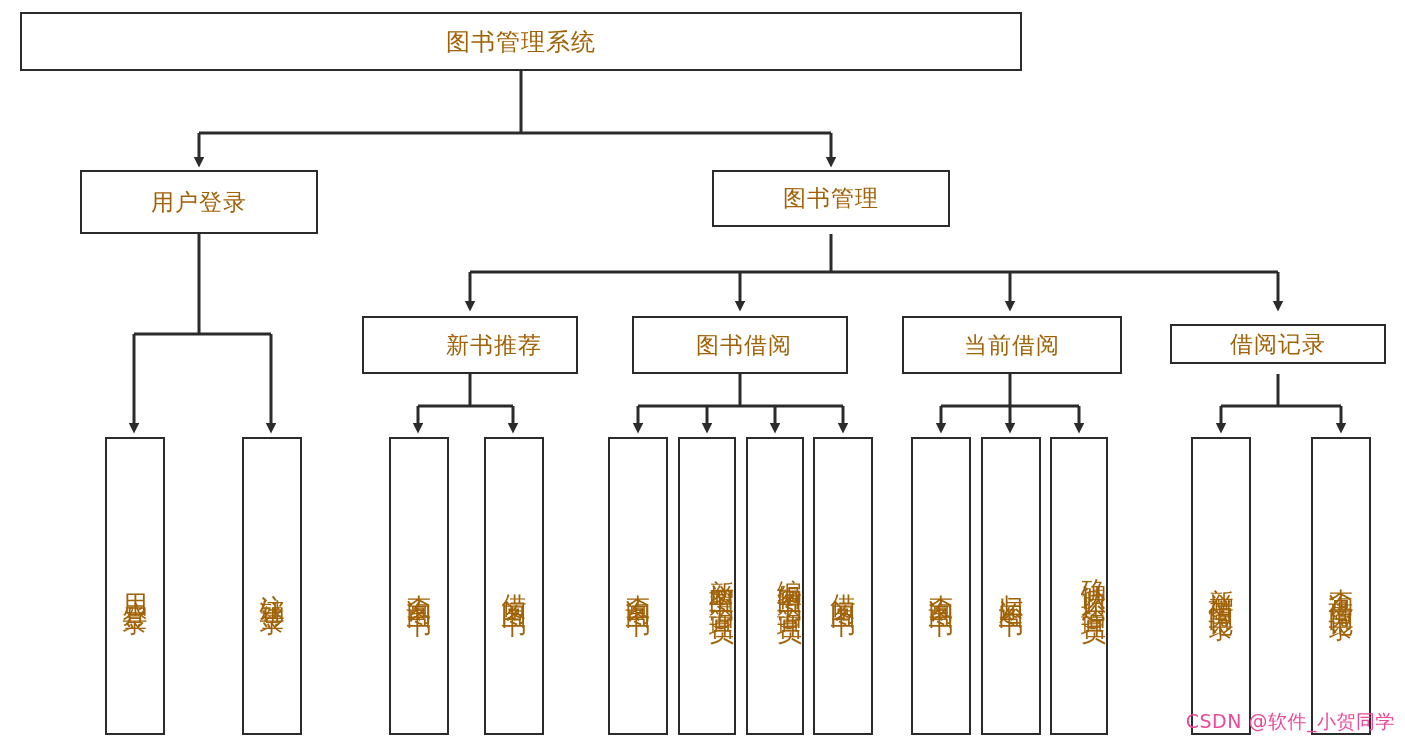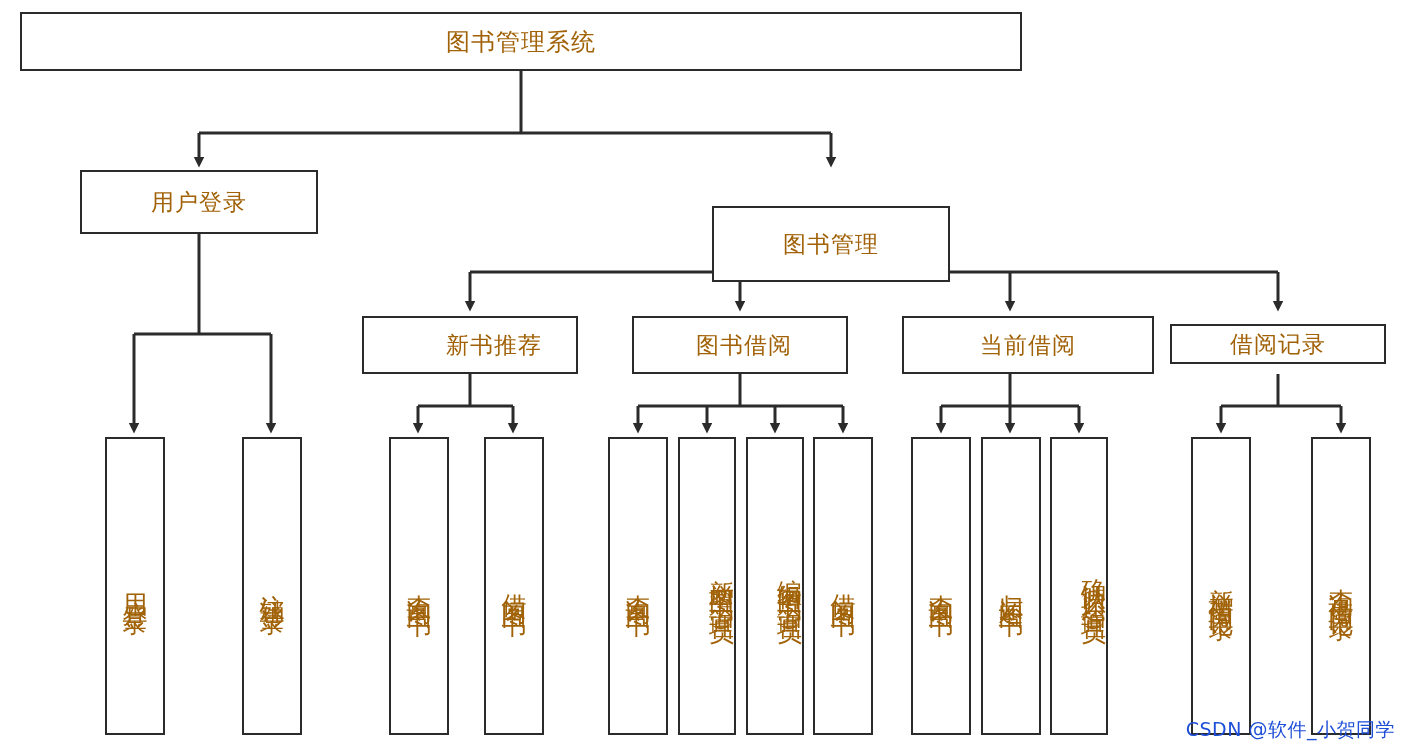--- a/index.html
+++ b/index.html
@@ -35,23 +35,23 @@
     line-height:1;
     padding-top:4px;
     padding-bottom:4px;
     align-items:center;
     justify-content:center;
   }
   .node.vert.top{align-items:flex-start;}
   .watermark{
     position:absolute;
     right:10px;
-    bottom:4px;
+    bottom:12px;
     font-size:19px;
-    color:#1d4ed8;
+    color:#ec4899;
     white-space:nowrap;
     letter-spacing:0.5px;
   }
 </style>
 </head>
 <body>
 
 <div id="canvas">
 
   <svg class="lines" viewBox="0 0 1405 747">
@@ -100,25 +100,25 @@
       <path d="M1278,374 L1278,406"></path>
       <path d="M1221,406 L1341,406"></path>
       <path d="M1221,406 L1221,424" marker-end="url(#arrow)"></path>
       <path d="M1341,406 L1341,424" marker-end="url(#arrow)"></path>
     </g>
   </svg>
 
   <div class="node horiz root" style="left:20px;top:12px;width:1002px;height:59px;">图书管理系统</div>
 
   <div class="node horiz" style="left:80px;top:170px;width:238px;height:64px;">用户登录</div>
-  <div class="node horiz" style="left:712px;top:170px;width:238px;height:76px;margin-top:36px;">图书管理</div>
+  <div class="node horiz" style="left:712px;top:170px;width:238px;height:57px;">图书管理</div>
 
   <div class="node horiz" style="left:362px;top:316px;width:216px;height:58px;padding-left:48px;">新书推荐</div>
   <div class="node horiz" style="left:632px;top:316px;width:216px;height:58px;padding-left:8px;">图书借阅</div>
-  <div class="node horiz" style="left:902px;top:316px;width:252px;height:58px;">当前借阅</div>
+  <div class="node horiz" style="left:902px;top:316px;width:220px;height:58px;">当前借阅</div>
   <div class="node horiz" style="left:1170px;top:324px;width:216px;height:40px;">借阅记录</div>
 
   <div class="node vert" style="left:105px;top:437px;width:60px;height:298px;">用户登录</div>
   <div class="node vert" style="left:242px;top:437px;width:60px;height:298px;">注销登录</div>
 
   <div class="node vert" style="left:389px;top:437px;width:60px;height:298px;">查询图书</div>
   <div class="node vert" style="left:484px;top:437px;width:60px;height:298px;">借阅图书</div>
 
   <div class="node vert" style="left:608px;top:437px;width:60px;height:298px;">查询图书</div>
   <div class="node vert top" style="left:678px;top:437px;width:58px;height:298px;">新增图书（管理员）</div>

